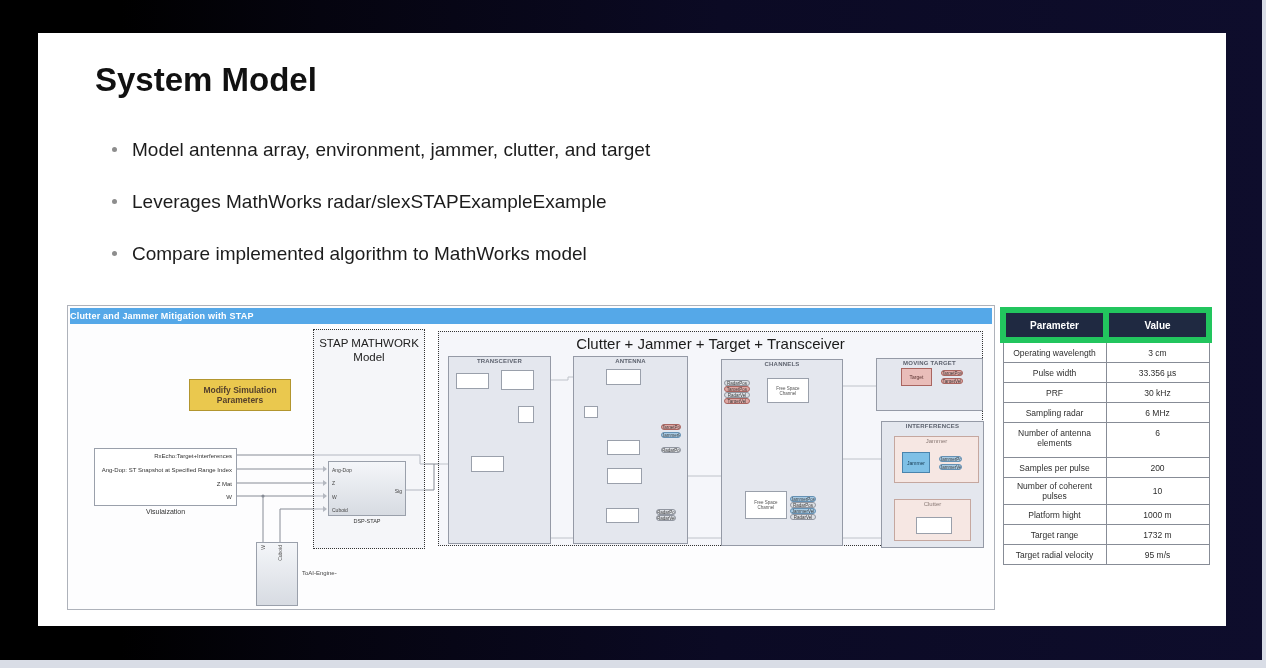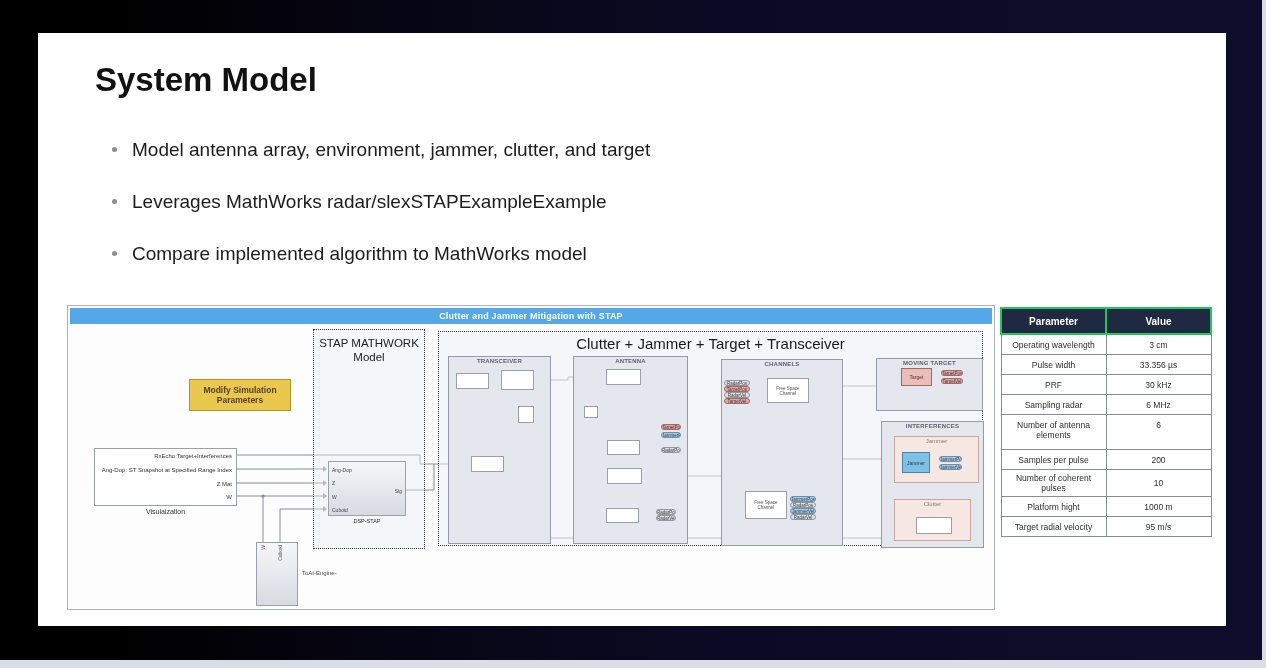--- a/index.html
+++ b/index.html
@@ -12,21 +12,21 @@
   .edge-strip-right{position:absolute;right:0;top:0;width:4px;height:668px;background:#d9dde6;}
   .slide{position:absolute;left:38px;top:33px;width:1188px;height:593px;background:#ffffff;}
   .slide h1{position:absolute;left:57px;top:28px;margin:0;font-size:33px;font-weight:700;color:#111;}
   .bullets{position:absolute;left:72px;top:106px;margin:0;padding:0;list-style:none;width:760px;}
   .bullets li{position:relative;padding-left:22px;margin-bottom:30px;font-size:19px;color:#1c1c1c;line-height:22px;}
   .bullets li .dot{position:absolute;left:2px;top:8px;width:5px;height:5px;border-radius:50%;background:#8d8d8d;}
 
   
   .canvas{position:absolute;left:29px;top:272px;width:926px;height:303px;background:#fdfdfe;border:1px solid #aeb2ba;}
   .banner{position:absolute;left:2px;top:2px;right:2px;height:16px;background:#55a8e8;color:#fff;
-          font-size:9px;font-weight:700;text-align:center;line-height:16px;letter-spacing:.2px;}
+          font-size:9px;font-weight:700;text-align:left;line-height:16px;letter-spacing:.2px;}
   .wires{position:absolute;left:0;top:0;}
   .ann{position:absolute;left:121px;top:73px;width:100px;height:30px;background:#eac84e;border:1px solid #b2952e;
        color:#54402c;font-size:8.5px;font-weight:700;text-align:center;display:flex;align-items:center;justify-content:center;line-height:10px;}
   .blk{position:absolute;background:#fff;border:1px solid #9aa0ab;box-sizing:border-box;}
   .gradblk{background:linear-gradient(#f4f6f9,#d7dbe2);}
   .cap{position:absolute;font-size:7px;color:#333;text-align:center;}
   .tiny{font-size:5px;color:#444;position:absolute;line-height:6px;white-space:nowrap;}
   .vizport{position:absolute;right:4px;font-size:6px;color:#333;text-align:right;white-space:nowrap;line-height:8px;width:140px;}
   .dashbox{position:absolute;border:1.5px dotted #333;background:rgba(235,238,244,.45);box-sizing:border-box;}
   .stap-title{position:absolute;top:6px;left:0;width:100%;text-align:center;font-size:11.5px;color:#222;line-height:14px;}
@@ -41,21 +41,21 @@
            display:flex;align-items:center;justify-content:center;}
   .fsc{display:flex;align-items:center;justify-content:center;font-size:4.5px;color:#555;text-align:center;line-height:5px;}
   .tag{position:absolute;height:6px;border-radius:3px;font-size:4.5px;line-height:6px;text-align:center;overflow:hidden;color:#3c3c3c;box-sizing:border-box;}
   .tag.red{background:#dfa8a4;border:1px solid #a96560;}
   .tag.blue{background:#a8cbe4;border:1px solid #6591b4;}
   .tag.gray{background:#dcdfe4;border:1px solid #9196a0;}
   .vport{position:absolute;top:2px;font-size:5px;color:#555;writing-mode:vertical-rl;transform:rotate(180deg);line-height:6px;}
 
   
   .ptable{position:absolute;left:962px;top:274px;width:212px;border-collapse:collapse;table-layout:fixed;}
-  .ptable th{background:#1f2941;color:#fff;font-size:10px;font-weight:700;height:22px;border:2px solid #22c55e;}
+  .ptable th{background:#1f2941;color:#fff;font-size:10px;font-weight:700;height:22px;border:6px solid #22c55e;}
   .ptable td{border:1px solid #878c96;font-size:8.5px;color:#2e2e2e;padding:3px 6px;background:#fff;}
   .ptable td.p{text-align:center;width:66%;}
   .ptable td.v{text-align:center;width:34%;}
   .ptable tr.tall td{height:26px;vertical-align:top;padding-top:5px;}
   .ptable tr.tall2 td{height:34px;vertical-align:top;padding-top:5px;}
   .ptable tr.norm td{height:13px;}
 </style>
 </head>
 <body>
 
@@ -258,18 +258,22 @@
         </tr>
       <tr class="norm">
           <td class="p">Number of coherent pulses</td>
           <td class="v">10</td>
         </tr>
       <tr class="norm">
           <td class="p">Platform hight</td>
           <td class="v">1000 m</td>
         </tr>
       <tr class="norm">
+          <td class="p">Target range</td>
+          <td class="v">1732 m</td>
+        </tr>
+      <tr class="norm">
           <td class="p">Target radial velocity</td>
           <td class="v">95 m/s</td>
         </tr>
     </tbody>
   </table>
 </div>
 
 </body></html>

